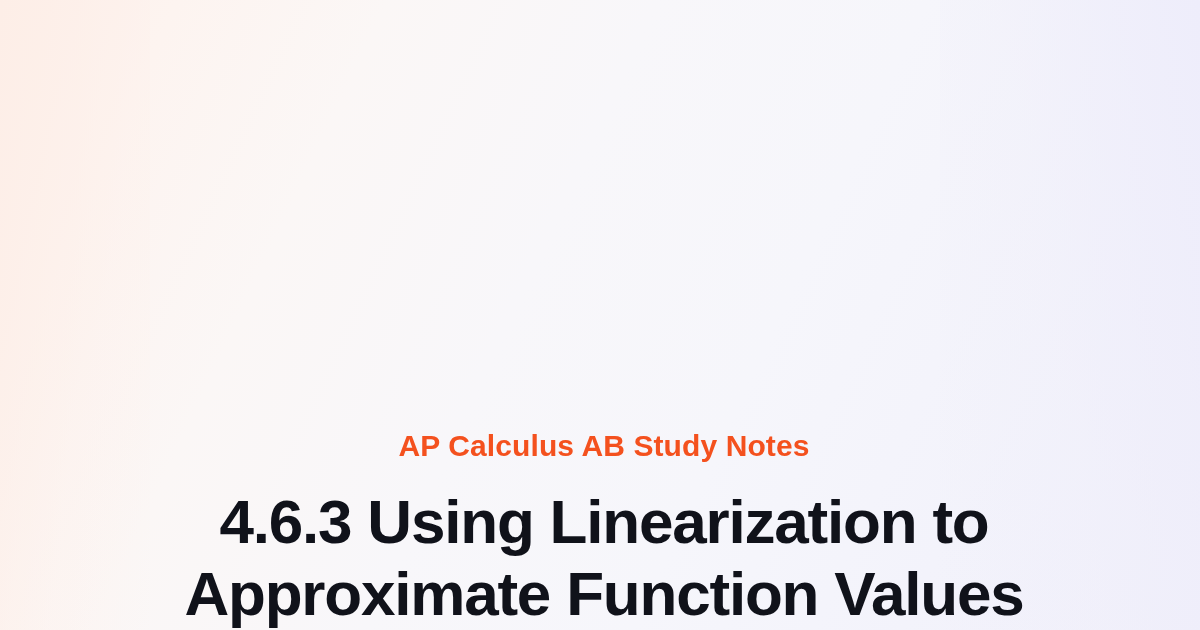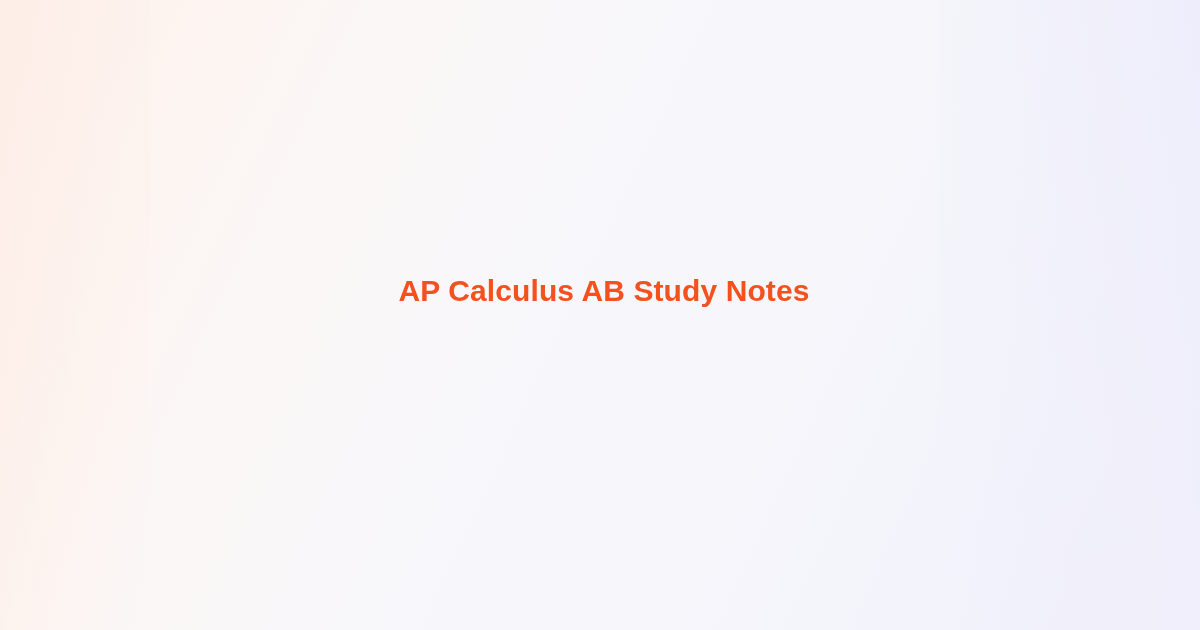--- a/index.html
+++ b/index.html
@@ -22,21 +22,21 @@
         #fdf1ec 0%,
         #fdf4f0 12%,
         #fbf7f6 26%,
         #f8f7fa 44%,
         #f6f6fb 62%,
         #f3f3fb 80%,
         #f0effa 100%);
     display: flex;
     flex-direction: column;
     align-items: center;
-    justify-content: center;
+    justify-content: flex-end;
     padding-left: 8px;
   }
   .card::before {
     content: "";
     position: absolute;
     left: 0; top: 0;
     width: 150px; height: 630px;
     background: linear-gradient(100deg, #fdeee7 0%, rgba(253,240,235,0.35) 60%, rgba(255,255,255,0) 100%);
     pointer-events: none;
   }
@@ -72,14 +72,15 @@
     margin: 0;
     padding: 0 40px;
   }
 </style>
 </head>
 <body>
 
 <div class="card">
   <div class="content">
     <p class="eyebrow">AP Calculus AB Study Notes</p>
+    <h1 class="title">4.6.3 Using Linearization to Approximate Function Values</h1>
   </div>
 </div>
 
 </body></html>

